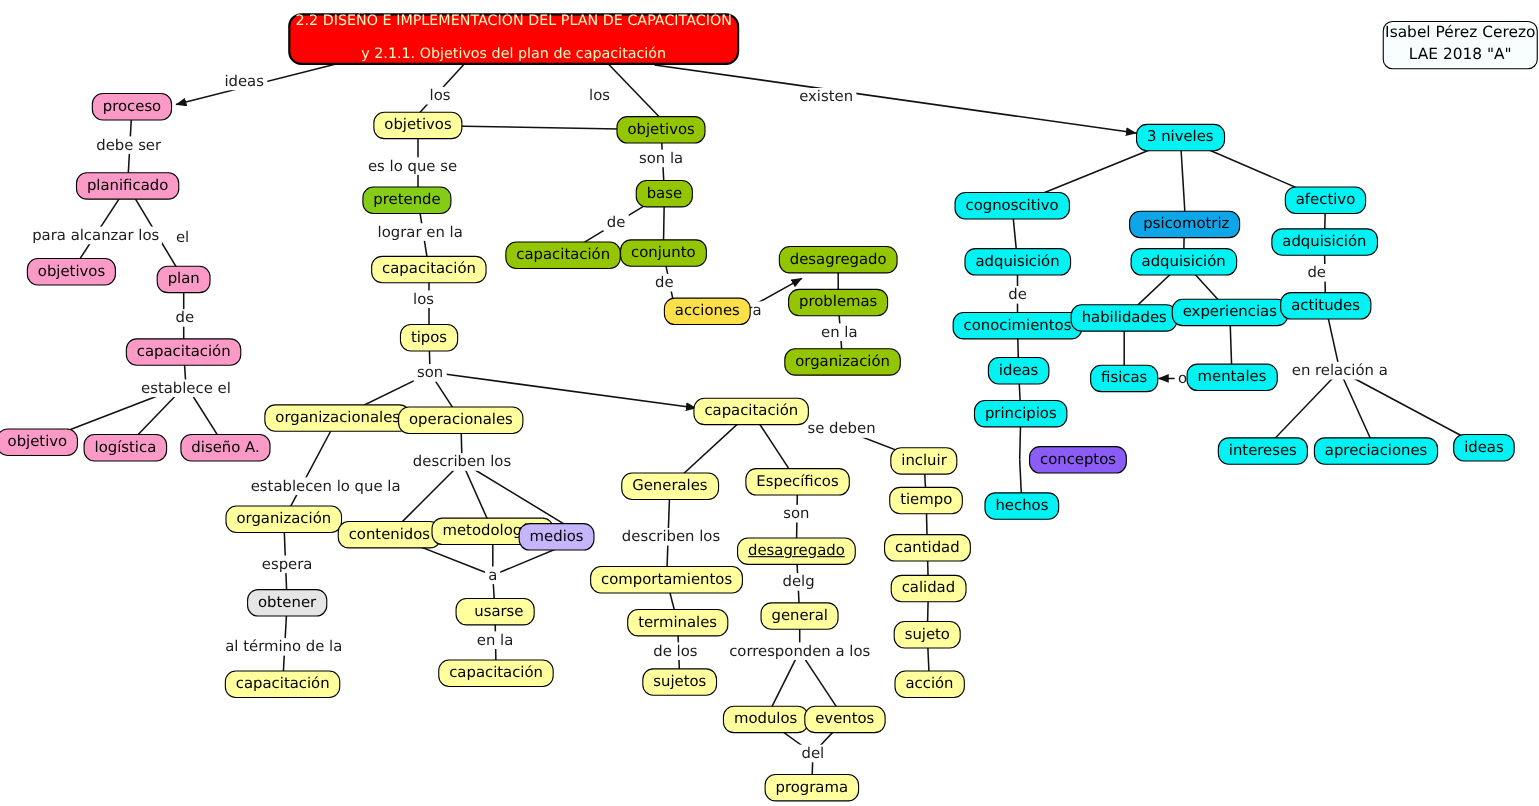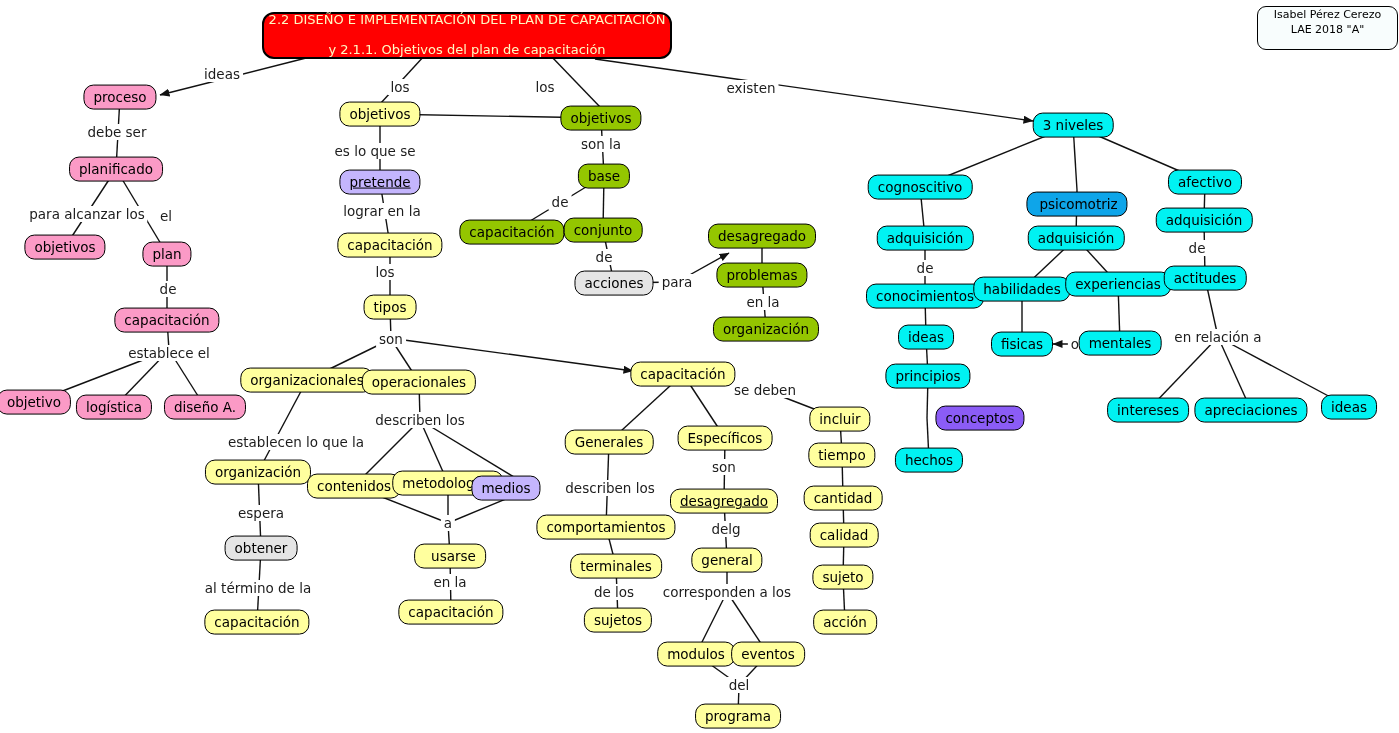--- a/index.html
+++ b/index.html
@@ -19,24 +19,24 @@
     background:#fff;padding:0 3px;font-size:13.5px;color:#1c1c1c;
     white-space:nowrap;z-index:2;
   }
   .title-box{
     position:absolute;left:262px;top:12px;width:406px;height:43px;
     border:2px solid #000;border-radius:12px;
     display:flex;flex-direction:column;justify-content:center;align-items:center;
     font-size:13px;line-height:1.45;z-index:4;text-align:center;
   }
   .author-box{
-    position:absolute;left:1257px;top:6px;width:139px;height:42px;
+    position:absolute;left:1257px;top:19px;width:139px;height:42px;
     border:1.6px solid #000;border-radius:9px;
-    display:flex;flex-direction:column;align-items:center;
-    font-size:11px;line-height:1.4;color:#000;z-index:4;text-align:center;
+    display:flex;flex-direction:column;justify-content:center;align-items:center;
+    font-size:14px;line-height:1.4;color:#000;z-index:4;text-align:center;
   }
 </style>
 </head>
 <body>
 
 <div id="stage">
 
   <svg id="edges-svg">
     <defs>
       <marker id="arrow" markerWidth="11" markerHeight="9" refX="9.5" refY="4" orient="auto" markerUnits="userSpaceOnUse">
@@ -173,21 +173,21 @@
     <span class="lbl" style="left: 1218px; top: 337px;">en relación a</span>
     <div class="node" style="left: 120px; top: 97px; background: rgb(251, 154, 198);">proceso</div>
     <div class="node" style="left: 116px; top: 169px; background: rgb(251, 154, 198);">planificado</div>
     <div class="node" style="left: 65px; top: 247px; background: rgb(251, 154, 198);">objetivos</div>
     <div class="node" style="left: 167px; top: 254px; background: rgb(251, 154, 198);">plan</div>
     <div class="node" style="left: 167px; top: 320px; background: rgb(251, 154, 198);">capacitación</div>
     <div class="node" style="left: 34px; top: 402px; background: rgb(251, 154, 198);">objetivo</div>
     <div class="node" style="left: 114px; top: 407px; background: rgb(251, 154, 198);">logística</div>
     <div class="node" style="left: 205px; top: 407px; background: rgb(251, 154, 198);">diseño A.</div>
     <div class="node" style="left: 380px; top: 114px; background: rgb(255, 255, 158);">objetivos</div>
-    <div class="node" style="left: 380px; top: 182px; background: #c4b5fd; text-decoration: underline;">pretende</div>
+    <div class="node" style="left: 370px; top: 182px; background: #84cc16;">pretende</div>
     <div class="node" style="left: 390px; top: 245px; background: rgb(255, 255, 158);">capacitación</div>
     <div class="node" style="left: 390px; top: 307px; background: rgb(255, 255, 158);">tipos</div>
     <div class="node" style="left: 307px; top: 380px; background: rgb(255, 255, 158);">organizacionales</div>
     <div class="node" style="left: 419px; top: 382px; background: rgb(255, 255, 158);">operacionales</div>
     <div class="node" style="left: 258px; top: 472px; background: rgb(255, 255, 158);">organización</div>
     <div class="node" style="left: 261px; top: 548px; background: #e5e5e5;">obtener</div>
     <div class="node" style="left: 257px; top: 622px; background: rgb(255, 255, 158);">capacitación</div>
     <div class="node" style="left: 354px; top: 486px; background: rgb(255, 255, 158);">contenidos</div>
     <div class="node" style="left: 448px; top: 483px; background: rgb(255, 255, 158);">metodologías</div>
     <div class="node" style="left: 506px; top: 488px; background: #c4b5fd;">medios</div>
@@ -207,21 +207,21 @@
     <div class="node" style="left: 840px; top: 419px; background: rgb(255, 255, 158);">incluir</div>
     <div class="node" style="left: 842px; top: 455px; background: rgb(255, 255, 158);">tiempo</div>
     <div class="node" style="left: 843px; top: 498px; background: rgb(255, 255, 158);">cantidad</div>
     <div class="node" style="left: 844px; top: 535px; background: rgb(255, 255, 158);">calidad</div>
     <div class="node" style="left: 843px; top: 577px; background: rgb(255, 255, 158);">sujeto</div>
     <div class="node" style="left: 845px; top: 622px; background: rgb(255, 255, 158);">acción</div>
     <div class="node" style="left: 601px; top: 118px; background: rgb(148, 198, 0);">objetivos</div>
     <div class="node" style="left: 604px; top: 176px; background: rgb(148, 198, 0);">base</div>
     <div class="node" style="left: 512px; top: 232px; background: rgb(148, 198, 0);">capacitación</div>
     <div class="node" style="left: 603px; top: 230px; background: rgb(148, 198, 0);">conjunto</div>
-    <div class="node" style="left: 614px; top: 283px; background: #e5e5e5;">acciones</div>
+    <div class="node" style="left: 643px; top: 283px; background: #fde047;">acciones</div>
     <div class="node" style="left: 762px; top: 236px; background: rgb(148, 198, 0);">desagregado</div>
     <div class="node" style="left: 762px; top: 275px; background: rgb(148, 198, 0);">problemas</div>
     <div class="node" style="left: 766px; top: 329px; background: rgb(148, 198, 0);">organización</div>
     <div class="node" style="left: 1073px; top: 125px; background: rgb(0, 242, 242);">3 niveles</div>
     <div class="node" style="left: 920px; top: 187px; background: rgb(0, 242, 242);">cognoscitivo</div>
     <div class="node" style="left: 1077px; top: 204px; background: #0ea5e9; padding-left: 12px;">psicomotriz</div>
     <div class="node" style="left: 1205px; top: 182px; background: rgb(0, 242, 242);">afectivo</div>
     <div class="node" style="left: 925px; top: 238px; background: rgb(0, 242, 242);">adquisición</div>
     <div class="node" style="left: 925px; top: 296px; background: rgb(0, 242, 242);">conocimientos</div>
     <div class="node" style="left: 926px; top: 337px; background: rgb(0, 242, 242);">ideas</div>

